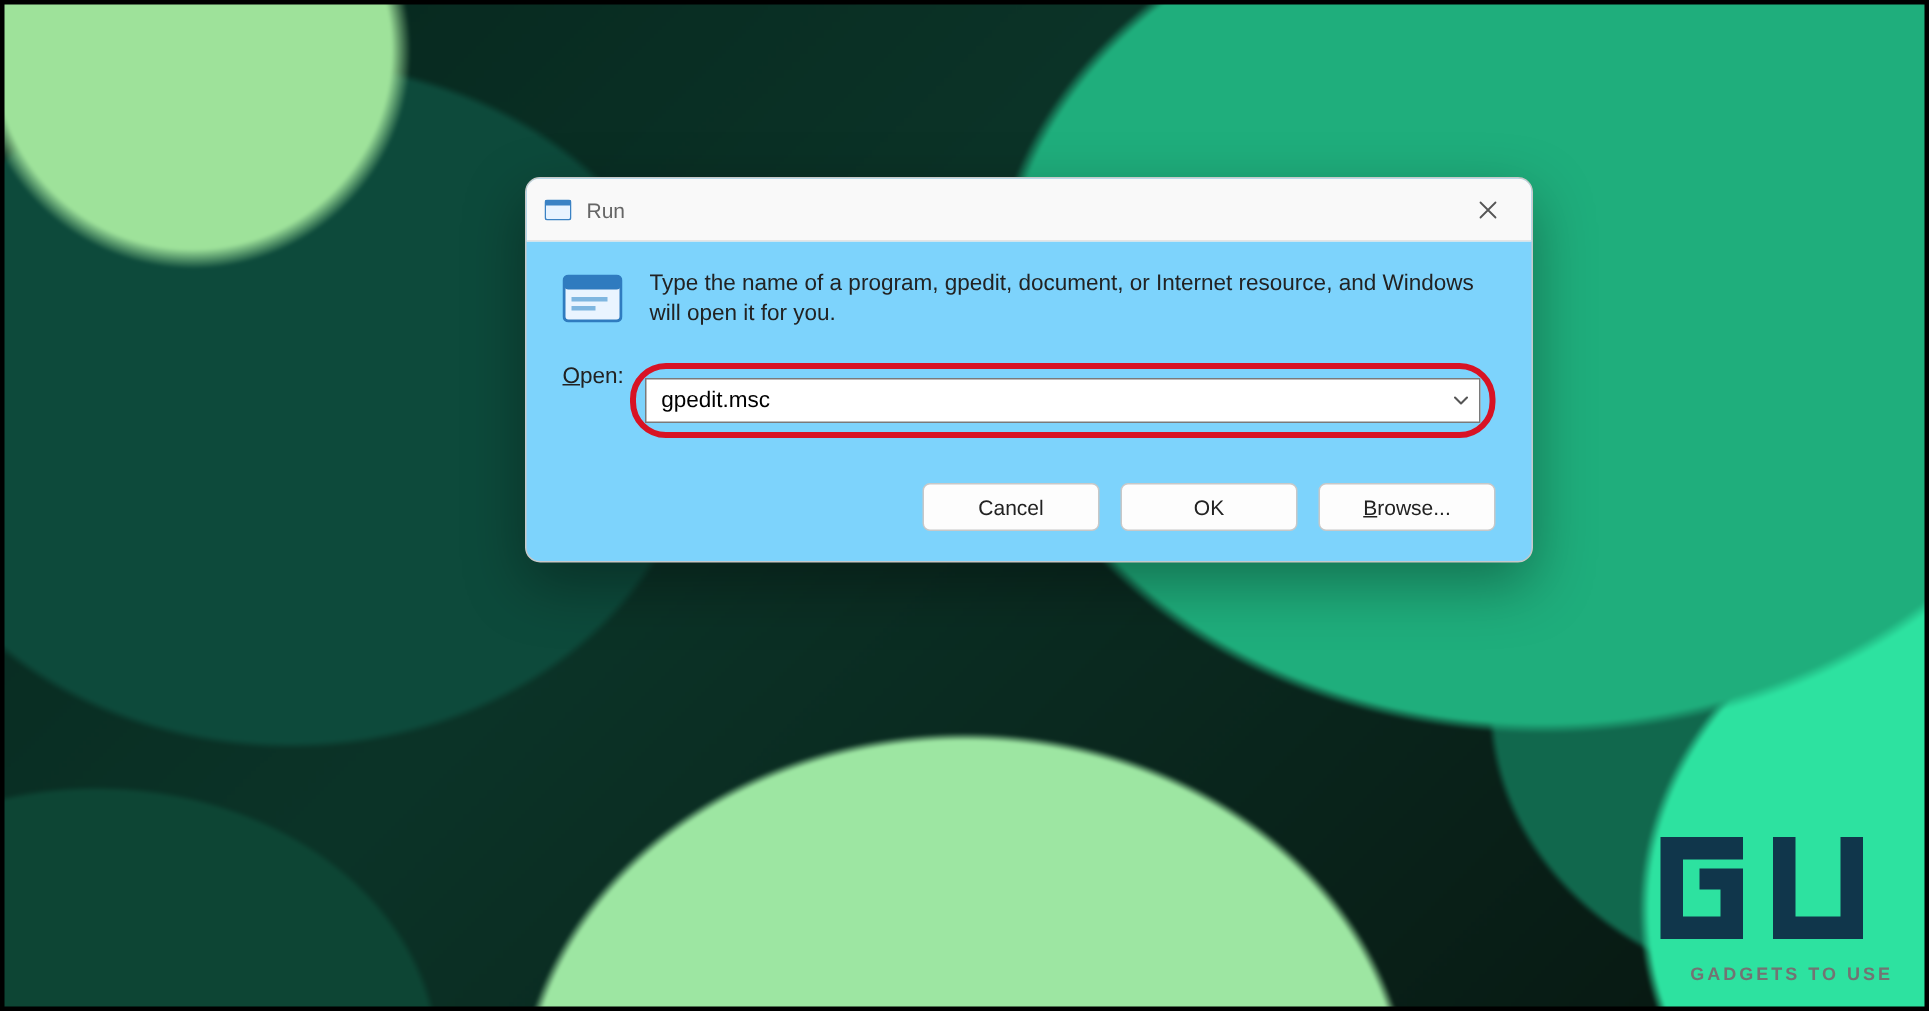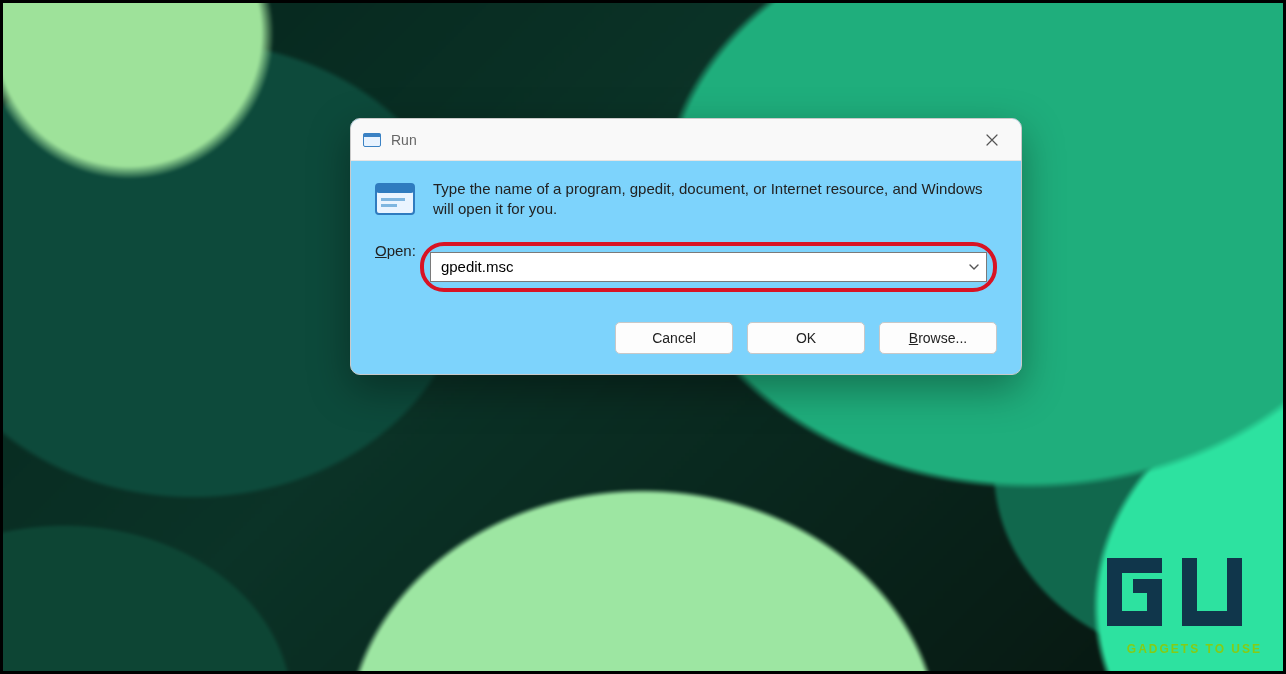--- a/index.html
+++ b/index.html
@@ -111,21 +111,21 @@
   .win-btn .ul { text-decoration: underline; }
 
   
   .watermark {
     position: absolute; right: 24px; bottom: 18px;
     text-align: right; color: #0c2a3d;
   }
   .watermark .logo { display:flex; gap:6px; align-items:flex-end; justify-content:flex-end; }
   .watermark .tag {
     font-family: "Arial Black", sans-serif;
-    font-size: 12px; letter-spacing: 2px; color:#84cc16; font-weight:900;
+    font-size: 12px; letter-spacing: 2px; color:#737373; font-weight:900;
     margin-top: 16px;
   }
 </style>
 </head>
 <body>
 
 <div class="wallpaper"></div>
 <div class="border-frame"></div>
 
 <div class="run-dialog">

